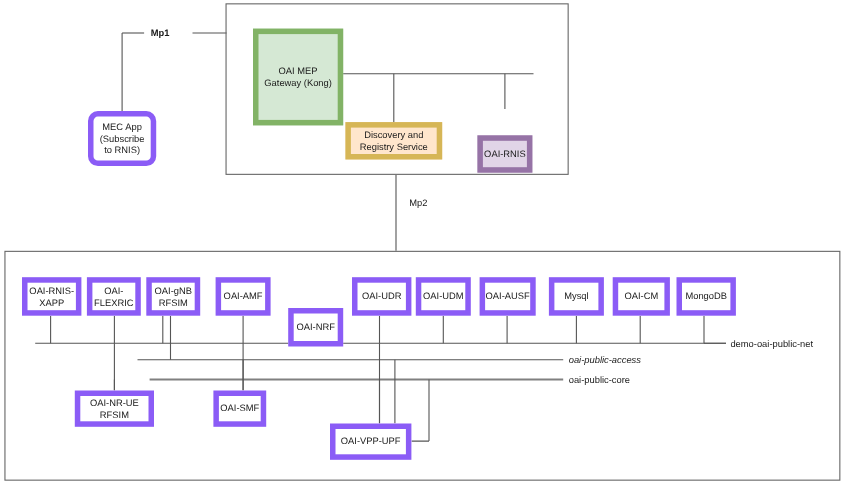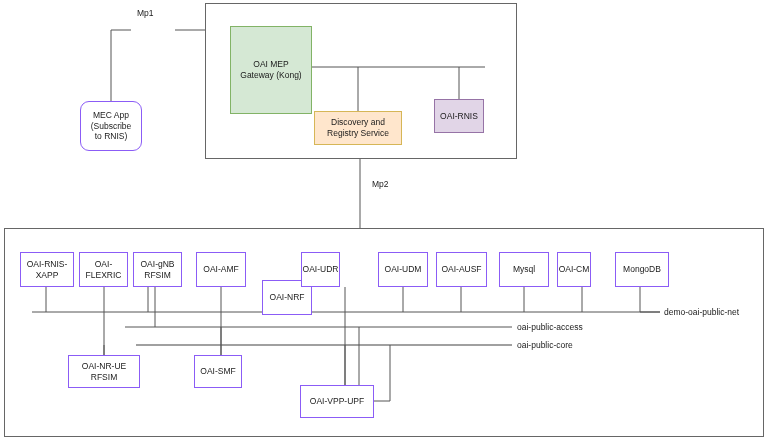--- a/index.html
+++ b/index.html
@@ -1,25 +1,25 @@
 <!DOCTYPE html>
 <html><head>
 <meta charset="utf-8">
 <style>
   html,body{margin:0;padding:0;background:#ffffff;}
   body{width:768px;height:445px;position:relative;overflow:hidden;
        font-family:"Liberation Sans",sans-serif;color:#1a1a1a;}
   #canvas{position:absolute;inset:0;width:768px;height:445px;}
-  .node{position:absolute;box-sizing:border-box;border:1px solid #8b5cf6;
+  .node{position:absolute;box-sizing:border-box;border:5px solid #8b5cf6;
         display:flex;align-items:center;justify-content:center;text-align:center;
         font-size:8.5px;line-height:1.25;color:#1a1a1a;background:#ffffff;}
   .node.rounded{border-radius:9px;}
   .node.green{background:#d5e8d4;border-color:#82b366;}
   .node.yellow{background:#ffe6cc;border-color:#d6b656;}
-  .node.purple{background:#e1d5e7;border-color:#9673a6;}
+  .node.purple{background:#e1d5e7;border-color:#9673a6;margin-top:24px;}
   .grp{position:absolute;box-sizing:border-box;border:1px solid #666666;background:transparent;}
   .lbl{position:absolute;font-size:8.5px;color:#1a1a1a;white-space:nowrap;}
   svg line,svg path{stroke:#555555;stroke-width:1;fill:none;}
   svg line.thick,svg path.thick{stroke:#808080;stroke-width:1.6;}
 </style>
 </head>
 <body>
 
 <svg id="canvas" viewBox="0 0 768 445" xmlns="http://www.w3.org/2000/svg">
 
@@ -70,21 +70,21 @@
 <div class="grp" style="left:4px;top:228px;width:760px;height:209px;"></div>
 
 <div class="node rounded" style="left:80px;top:101px;width:62px;height:50px;justify-content:center;">
   <div>
     <div>MEC App</div>
     <div>(Subscribe</div>
     <div>to RNIS)</div>
   </div>
 </div>
 
-<div class="lbl" style="left:137px;top:8px;">Mp1</div>
+<div class="lbl" style="left:137px;top:25px;font-weight:bold;">Mp1</div>
 <div class="lbl" style="left:372px;top:179px;">Mp2</div>
 
 <div class="node green" style="left:230px;top:26px;width:82px;height:88px;">
   <div>
     <div>OAI MEP</div>
     <div>Gateway (Kong)</div>
   </div>
 </div>
 
 <div class="node yellow" style="left:314px;top:111px;width:88px;height:34px;">
@@ -115,47 +115,47 @@
       <div>OAI-gNB</div>
        <div>RFSIM</div>
     </div>
 </div>
 <div class="node" style="left:196px;top:252px;width:50px;height:35px;text-align:center;">
   <span>OAI-AMF</span>
 </div>
 <div class="node" style="left:262px;top:252px;width:50px;height:35px;margin-top:28px;">
   <span>OAI-NRF</span>
 </div>
-<div class="node" style="left:301px;top:252px;width:39px;height:35px;">
+<div class="node" style="left:320px;top:252px;width:54px;height:35px;">
   <span>OAI-UDR</span>
 </div>
 <div class="node" style="left:378px;top:252px;width:50px;height:35px;">
   <span>OAI-UDM</span>
 </div>
 <div class="node" style="left:436px;top:252px;width:51px;height:35px;align-items:center;">
   <span>OAI-AUSF</span>
 </div>
 <div class="node" style="left:499px;top:252px;width:50px;height:35px;">
   <span>Mysql</span>
 </div>
-<div class="node" style="left:557px;top:252px;width:34px;height:35px;align-items:center;">
+<div class="node" style="left:557px;top:252px;width:52px;height:35px;align-items:center;">
   <span>OAI-CM</span>
 </div>
 <div class="node" style="left:615px;top:252px;width:54px;height:35px;">
   <span>MongoDB</span>
 </div>
 
 <div class="node" style="left:68px;top:355px;width:72px;height:33px;justify-content:center;">
   <div>
       <div>OAI-NR-UE</div>
        <div>RFSIM</div>
     </div>
 </div>
 <div class="node" style="left:194px;top:355px;width:48px;height:33px;">
   <span>OAI-SMF</span>
 </div>
 <div class="node" style="left:300px;top:385px;width:74px;height:33px;">
   <span>OAI-VPP-UPF</span>
 </div>
 
 <div class="lbl" style="left:664px;top:307px;">demo-oai-public-net</div>
-<div class="lbl" style="left:517px;top:322px;">oai-public-access</div>
+<div class="lbl" style="left:517px;top:322px;font-style:italic;">oai-public-access</div>
 <div class="lbl" style="left:517px;top:340px;">oai-public-core</div>
 
 </body></html>

